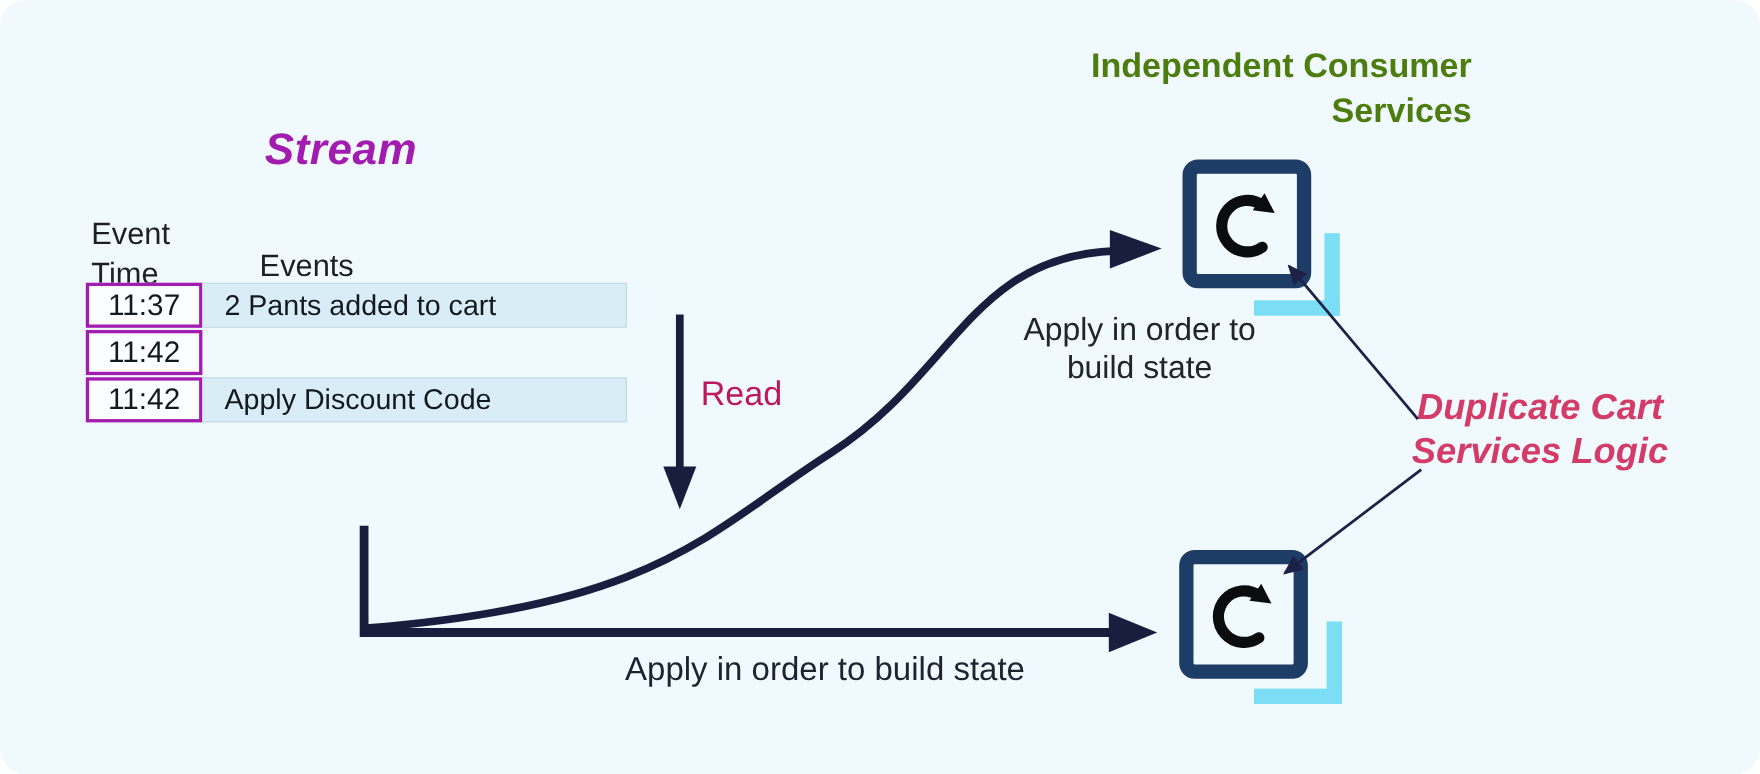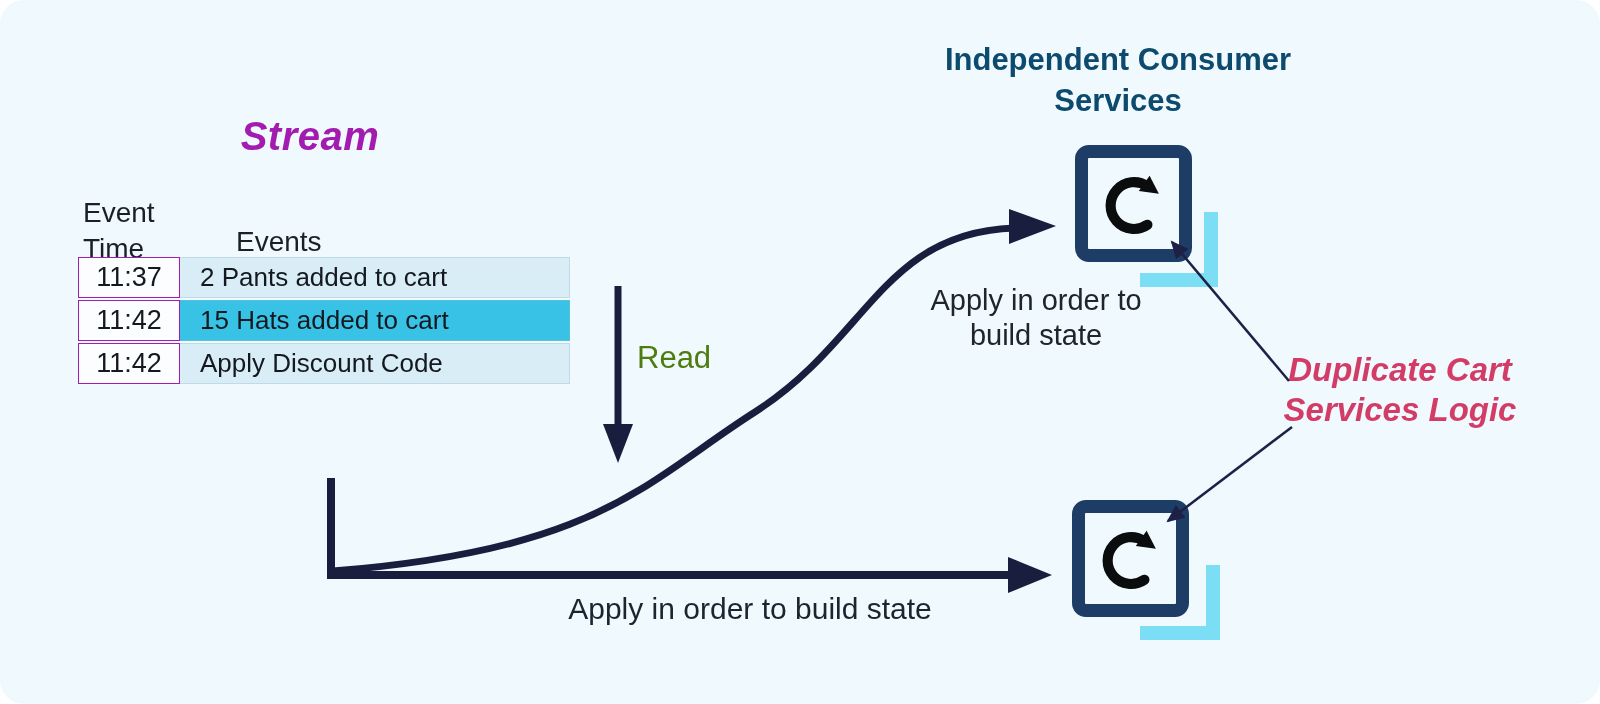--- a/index.html
+++ b/index.html
@@ -25,40 +25,40 @@
   
   .col-head{font-size:28px;color:#1b2026;line-height:1.28;margin-top:19px;}
   .head-time{left:83px;top:176px;width:100px;}
   .head-events{left:236px;top:205px;width:200px;text-align:left;}
 
   
   .etable{left:78px;top:257px;width:492px;display:flex;flex-direction:column;row-gap:2px;}
   .erow{display:flex;height:41px;}
   .cell-time{
     width:100px;flex:0 0 100px;
-    background:#fbfdfe;border:1px solid #a21caf;
+    background:#fbfdfe;border:3px solid #a21caf;
     display:flex;align-items:center;justify-content:center;
     font-size:27px;color:#14181f;
   }
   .cell-event{
     flex:1;border:1px solid rgba(150,185,200,.35);border-left:none;
     display:flex;align-items:center;
     padding-left:20px;font-size:26px;color:#14181f;
     background:#d9edf6;
   }
   .hl1 .cell-event{background:#5bcfed;}
   .hl2 .cell-event{background:#38c3e6;}
 
   
-  .read-label{left:637px;top:340px;font-size:31px;color:#4d7c0f;}
+  .read-label{left:637px;top:340px;font-size:31px;color:#be185d;}
   .apply-bottom{left:540px;top:592px;width:420px;text-align:center;font-size:30px;color:#1c2430;}
   .apply-top{left:922px;top:283px;width:228px;text-align:center;font-size:29px;color:#20242b;line-height:1.22;}
   .consumer-title{
-    left:898px;top:40px;width:440px;text-align:center;
-    font-size:31px;font-weight:bold;color:#0c4a6e;line-height:1.32;
+    left:898px;top:40px;width:440px;text-align:right;
+    font-size:31px;font-weight:bold;color:#4d7c0f;line-height:1.32;
   }
   .duplicate-label{
     left:1280px;top:350px;width:240px;text-align:center;
     font-size:33px;font-weight:bold;font-style:italic;
     color:#d33c66;line-height:1.22;
   }
 
   
   .svc{
     width:117px;height:117px;box-sizing:border-box;
@@ -91,21 +91,20 @@
   <div class="abs col-head head-time">Event Time</div>
   <div class="abs col-head head-events">Events</div>
 
   <div class="abs etable">
     <div class="erow">
       <div class="cell-time">11:37</div>
       <div class="cell-event">2 Pants added to cart</div>
     </div>
     <div class="erow hl2">
       <div class="cell-time">11:42</div>
-      <div class="cell-event">15 Hats added to cart</div>
     </div>
     <div class="erow">
       <div class="cell-time">11:42</div>
       <div class="cell-event">Apply Discount Code</div>
     </div>
   </div>
 
   <div class="abs read-label">Read</div>
   <div class="abs apply-bottom">Apply in order to build state</div>
   <div class="abs apply-top">Apply in order to build state</div>

